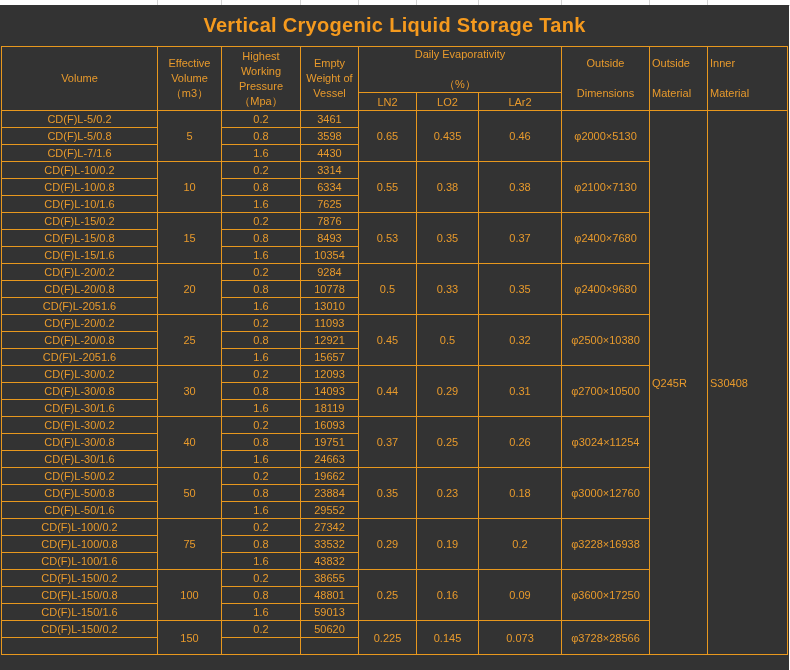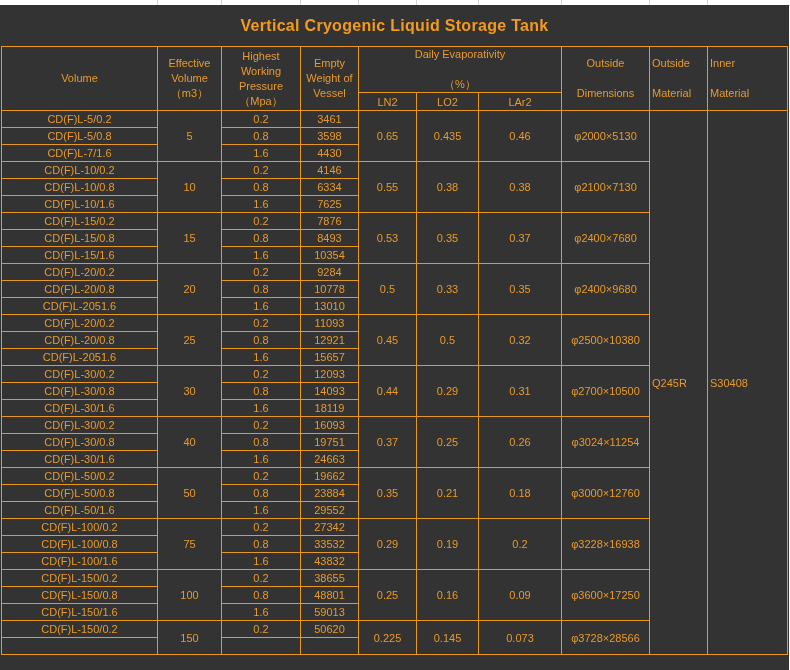--- a/index.html
+++ b/index.html
@@ -13,21 +13,21 @@
     position:absolute; left:0; top:0; width:790px; height:5px;
     background:#fff; border-bottom:1px solid #d4d4d4;
   }
   .topstrip .gl { position:absolute; top:0; width:1px; height:5px; background:#d4d4d4; }
   .sheet {
     position:absolute; left:0; top:5px; width:789px; height:665px;
     background:#333333;
   }
   .title {
     position:absolute; left:0; top:0; width:789px; height:41px;
-    color:#f59a1e; font-weight:bold; font-size:16px;
+    color:#f59a1e; font-weight:bold; font-size:20px;
     display:flex; align-items:center; justify-content:center;
     letter-spacing:0.3px;
   }
   table.grid {
     position:absolute; left:1px; top:41px;
     border-collapse:collapse; table-layout:fixed;
     color:#e89a2c; font-size:11px;
   }
   table.grid td {
     border:1px solid #e8981e;
@@ -138,21 +138,21 @@
         </tr>
         <tr class="r">
           <td>CD(F)L-7/1.6</td>
           <td>1.6</td>
           <td>4430</td>
         </tr>
         <tr class="r">
           <td>CD(F)L-10/0.2</td>
           <td rowspan="3">10</td>
           <td>0.2</td>
-          <td>4146</td>
+          <td>3314</td>
           <td rowspan="3">0.55</td>
           <td rowspan="3">0.38</td>
           <td rowspan="3">0.38</td>
           <td rowspan="3">φ2100×7130</td>
         </tr>
         <tr class="r">
           <td>CD(F)L-10/0.8</td>
           <td>0.8</td>
           <td>6334</td>
         </tr>
@@ -260,21 +260,21 @@
           <td>CD(F)L-30/1.6</td>
           <td>1.6</td>
           <td>24663</td>
         </tr>
         <tr class="r">
           <td>CD(F)L-50/0.2</td>
           <td rowspan="3">50</td>
           <td>0.2</td>
           <td>19662</td>
           <td rowspan="3">0.35</td>
-          <td rowspan="3">0.21</td>
+          <td rowspan="3">0.23</td>
           <td rowspan="3">0.18</td>
           <td rowspan="3">φ3000×12760</td>
         </tr>
         <tr class="r">
           <td>CD(F)L-50/0.8</td>
           <td>0.8</td>
           <td>23884</td>
         </tr>
         <tr class="r">
           <td>CD(F)L-50/1.6</td>

